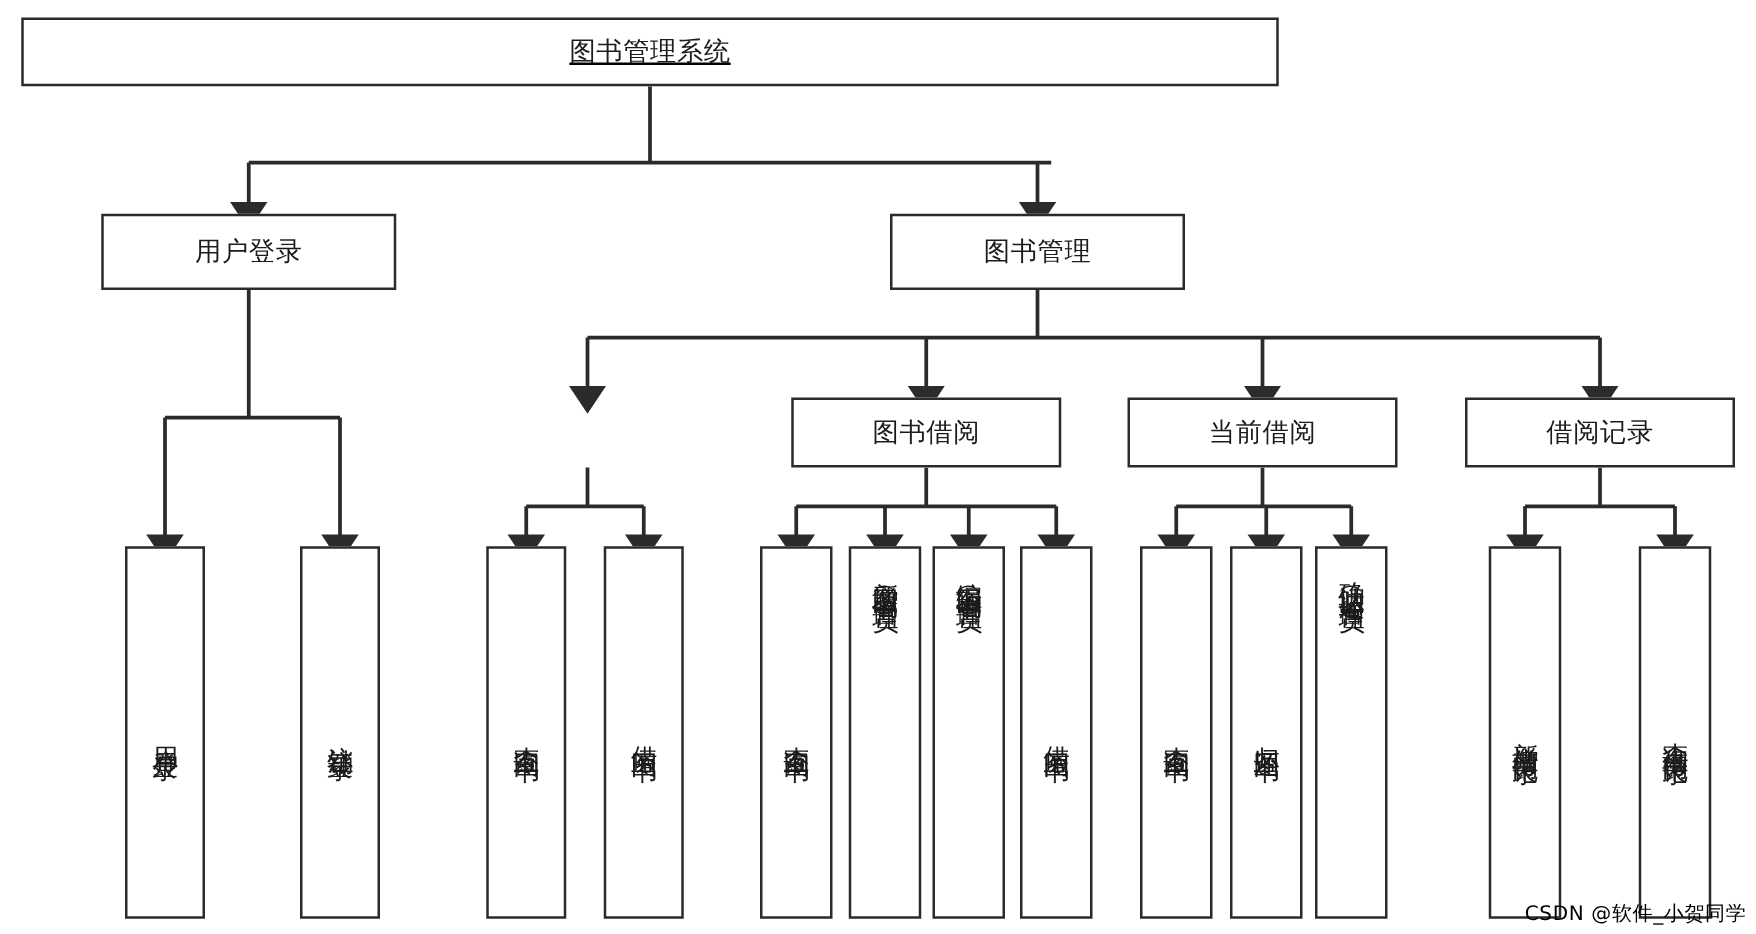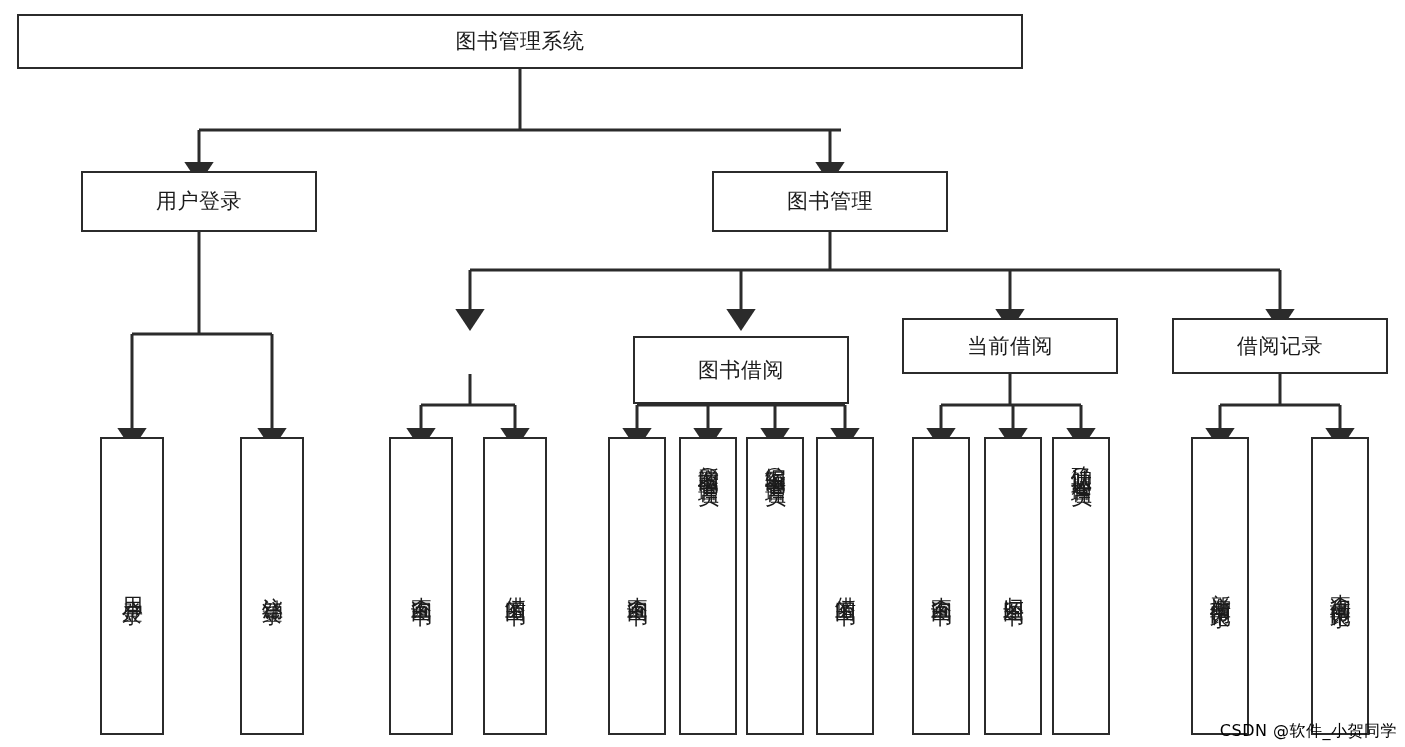--- a/index.html
+++ b/index.html
@@ -118,34 +118,34 @@
       <path d="M1013,405 L1013,432" marker-end="url(#arrow)"></path>
       <path d="M1081,405 L1081,432" marker-end="url(#arrow)"></path>
 
       <path d="M1280,374 L1280,405"></path>
       <path d="M1220,405 L1340,405"></path>
       <path d="M1220,405 L1220,432" marker-end="url(#arrow)"></path>
       <path d="M1340,405 L1340,432" marker-end="url(#arrow)"></path>
     </g>
   </svg>
 
-  <div class="node" style="left:17px; top:14px; width:1006px; height:55px;">
+  <div class="node" style="left:17px; top:14px; width:1006px; height:55px;text-decoration:underline;">
     <span class="node-label h-label">图书管理系统</span>
   </div>
 
   <div class="node" style="left:81px; top:171px; width:236px; height:61px;">
     <span class="node-label h-label">用户登录</span>
   </div>
 
   <div class="node" style="left:712px; top:171px; width:236px; height:61px;">
     <span class="node-label h-label">图书管理</span>
   </div>
 
 
-  <div class="node" style="left:633px; top:336px; width:216px; height:68px;">
+  <div class="node" style="left:633px; top:318px; width:216px; height:56px;">
     <span class="node-label h-label">图书借阅</span>
   </div>
 
   <div class="node" style="left:902px; top:318px; width:216px; height:56px;">
     <span class="node-label h-label">当前借阅</span>
   </div>
 
   <div class="node" style="left:1172px; top:318px; width:216px; height:56px;">
     <span class="node-label h-label">借阅记录</span>
   </div>

